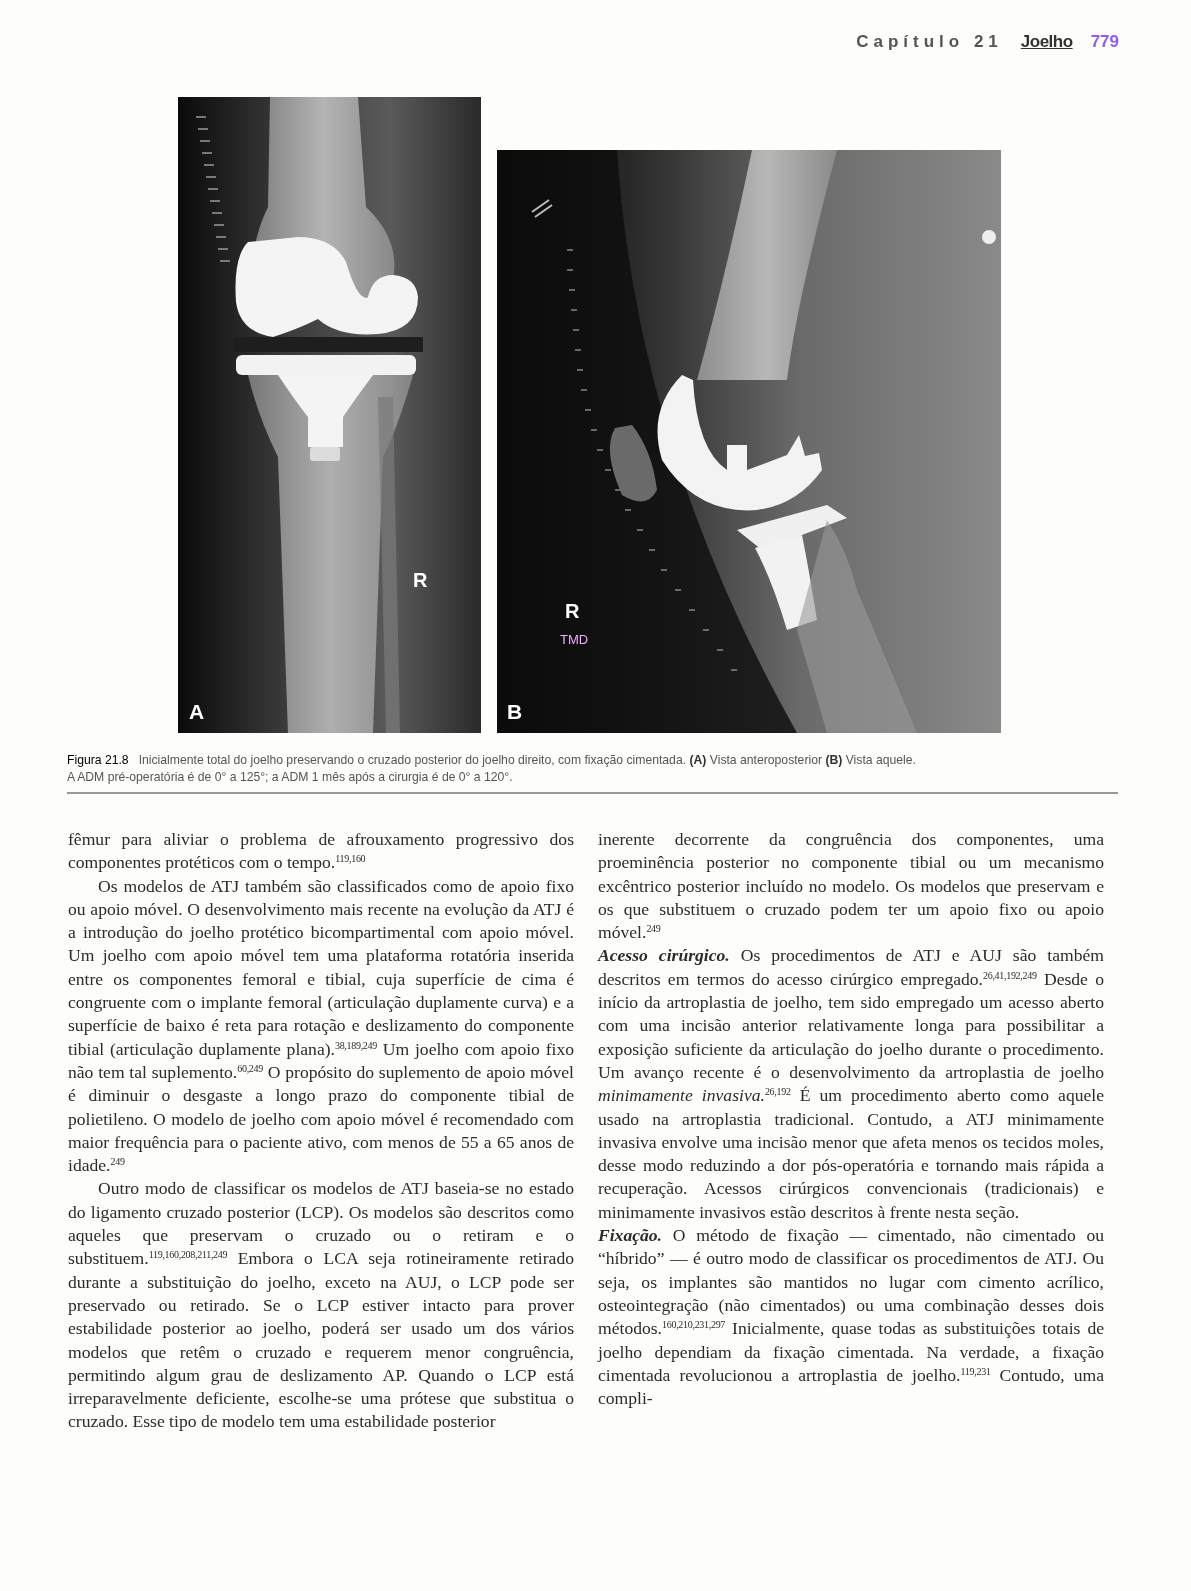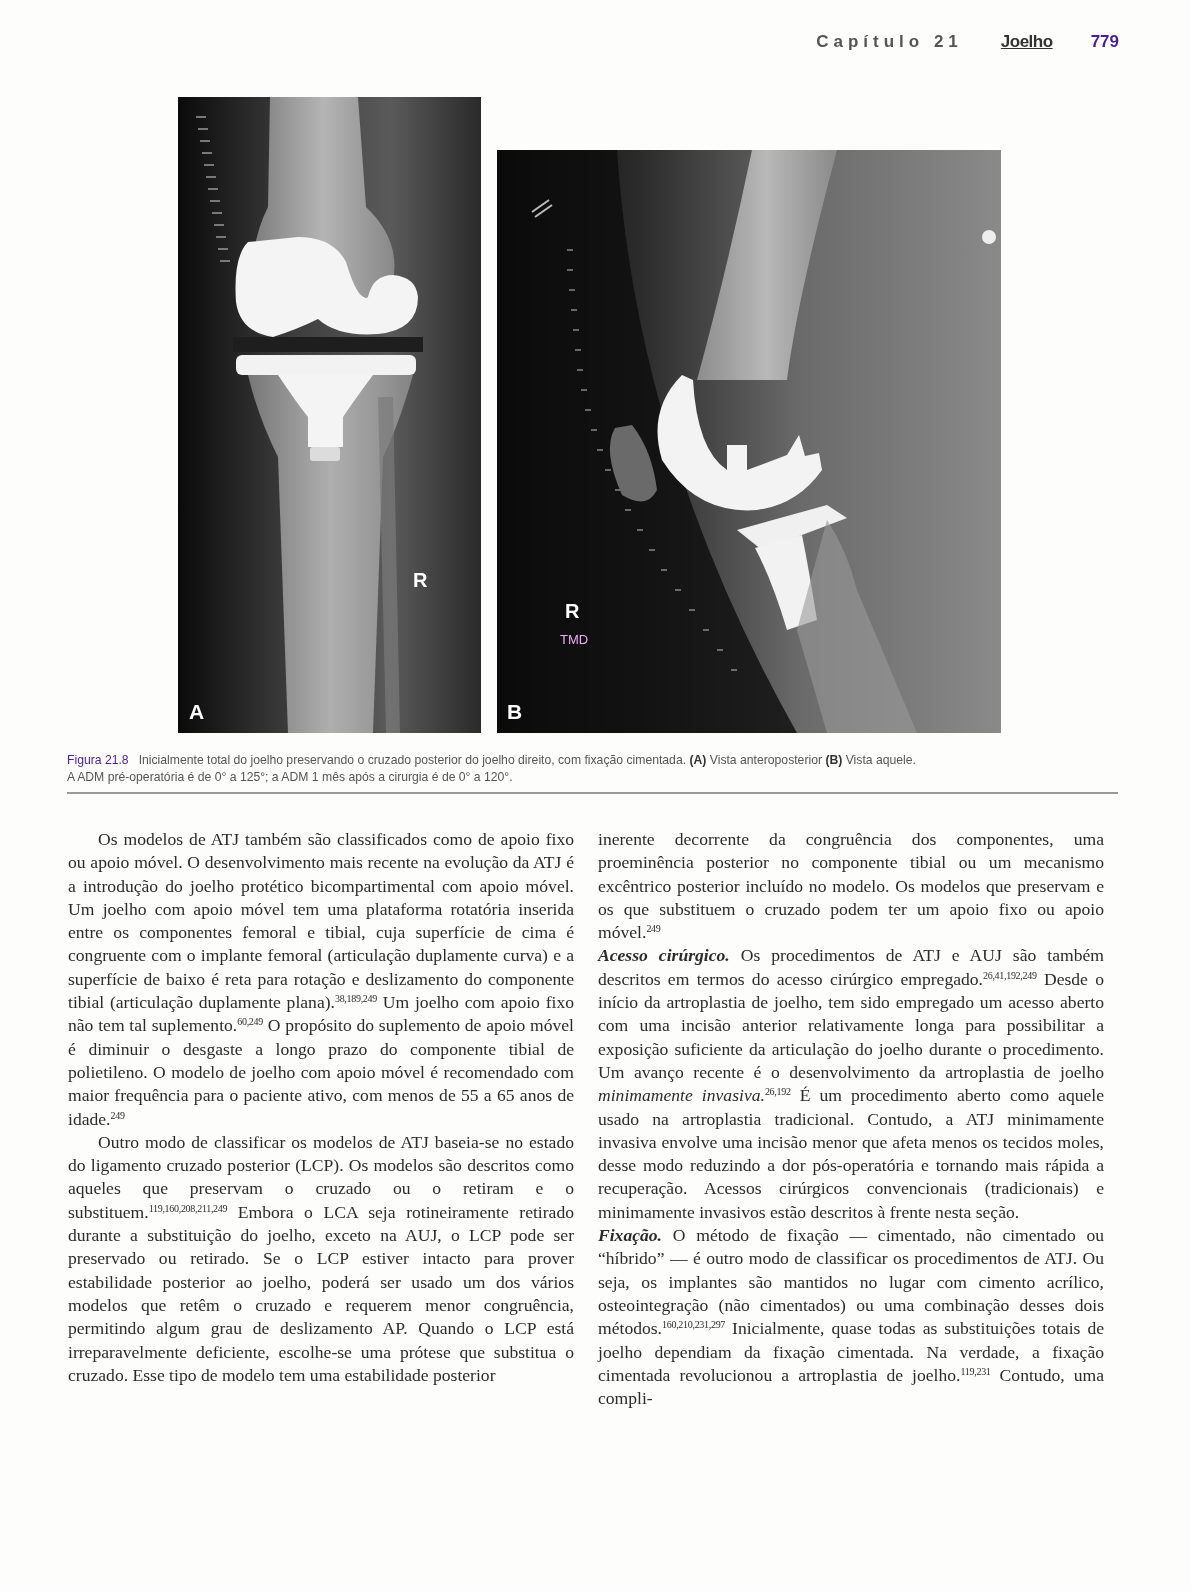--- a/index.html
+++ b/index.html
@@ -3,25 +3,25 @@
 <meta charset="utf-8">
 <style>
   html, body { margin: 0; padding: 0; }
   body {
     width: 1191px; height: 1591px; background: #fdfdfb; position: relative; overflow: hidden;
     font-family: "Liberation Serif", "DejaVu Serif", serif; color: #2a2a2a;
   }
   .running-head {
     position: absolute; top: 32px; right: 72px;
     font-family: "Liberation Sans", "DejaVu Sans", sans-serif; font-size: 17px; color: #444;
-    display: flex; gap: 38px; align-items: baseline;
+    display: flex; gap: 18px; align-items: baseline;
   }
   .running-head .chap { letter-spacing: 5px; color: #555; font-weight: bold; }
   .running-head .sect { font-weight: bold; color: #333; letter-spacing: -0.5px; text-decoration: underline; }
-  .running-head .page { font-weight: bold; color: #4c1d95; }
+  .running-head .page { font-weight: bold; color: #8b5cf6; }
 
   .xray { position: absolute; background: #0b0b0b; overflow: hidden; }
   .xray svg { position: absolute; left: 0; top: 0; }
   .panel-a { left: 178px; top: 97px; width: 303px; height: 636px; }
   .panel-b { left: 497px; top: 150px; width: 504px; height: 583px; }
   .panel-letter {
     position: absolute; font-family: "Liberation Sans", "DejaVu Sans", sans-serif;
     font-weight: bold; color: #fff; font-size: 21px;
   }
   .marker-r {
@@ -30,21 +30,21 @@
   }
   .marker-tmd {
     position: absolute; font-family: "Liberation Sans", "DejaVu Sans", sans-serif;
     color: #f0abfc; font-size: 13px;
   }
 
   .caption {
     position: absolute; left: 67px; top: 752px; width: 1050px;
     font-family: "Liberation Sans", "DejaVu Sans", sans-serif; font-size: 12.2px; line-height: 17px; color: #555;
   }
-  .caption .fig-label { color: #4c1d95; margin-right: 10px; }
+  .caption .fig-label { color: #000000; margin-right: 10px; }
   .caption b { color: #333; }
   .rule { position: absolute; left: 67px; top: 792px; width: 1051px; height: 2px; background: #999; }
 
   .col {
     position: absolute; top: 828px; width: 506px;
     font-size: 17.6px; line-height: 23.3px; text-align: justify; color: #2b2b2b;
   }
   .col-left { left: 68px; }
   .col-right { left: 598px; }
   .col p { margin: 0; }
@@ -184,20 +184,21 @@
   <span class="fig-label">Figura 21.8</span><span>Inicialmente total do joelho preservando o cruzado posterior do joelho direito, com fixação cimentada.</span>
   <b>(A)</b>
   <span>Vista anteroposterior</span>
   <b>(B)</b>
   <span>Vista aquele.</span><br>
   <span>A ADM pré-operatória é de 0° a 125°; a ADM 1 mês após a cirurgia é de 0° a 120°.</span>
 </div>
 <div class="rule"></div>
 
 <div class="col col-left">
+  <p><span>fêmur para aliviar o problema de afrouxamento progressivo dos componentes protéticos com o tempo.</span><sup>119,160</sup></p>
   <p class="indent"><span>Os modelos de ATJ também são classificados como de apoio fixo ou apoio móvel. O desenvolvimento mais recente na evolução da ATJ é a introdução do joelho protético bicompartimental com apoio móvel. Um joelho com apoio móvel tem uma plataforma rotatória inserida entre os componentes femoral e tibial, cuja superfície de cima é congruente com o implante femoral (articulação duplamente curva) e a superfície de baixo é reta para rotação e deslizamento do componente tibial (articulação duplamente plana).</span><sup>38,189,249</sup><span> Um joelho com apoio fixo não tem tal suplemento.</span><sup>60,249</sup><span> O propósito do suplemento de apoio móvel é diminuir o desgaste a longo prazo do componente tibial de polietileno. O modelo de joelho com apoio móvel é recomendado com maior frequência para o paciente ativo, com menos de 55 a 65 anos de idade.</span><sup>249</sup></p>
   <p class="indent"><span>Outro modo de classificar os modelos de ATJ baseia-se no estado do ligamento cruzado posterior (LCP). Os modelos são descritos como aqueles que preservam o cruzado ou o retiram e o substituem.</span><sup>119,160,208,211,249</sup><span> Embora o LCA seja rotineiramente retirado durante a substituição do joelho, exceto na AUJ, o LCP pode ser preservado ou retirado. Se o LCP estiver intacto para prover estabilidade posterior ao joelho, poderá ser usado um dos vários modelos que retêm o cruzado e requerem menor congruência, permitindo algum grau de deslizamento AP. Quando o LCP está irreparavelmente deficiente, escolhe-se uma prótese que substitua o cruzado. Esse tipo de modelo tem uma estabilidade posterior</span></p>
 </div>
 
 <div class="col col-right">
   <p><span>inerente decorrente da congruência dos componentes, uma proeminência posterior no componente tibial ou um mecanismo excêntrico posterior incluído no modelo. Os modelos que preservam e os que substituem o cruzado podem ter um apoio fixo ou apoio móvel.</span><sup>249</sup></p>
   <p class="section"><span class="run-in">Acesso cirúrgico.</span><span> Os procedimentos de ATJ e AUJ são também descritos em termos do acesso cirúrgico empregado.</span><sup>26,41,192,249</sup><span> Desde o início da artroplastia de joelho, tem sido empregado um acesso aberto com uma incisão anterior relativamente longa para possibilitar a exposição suficiente da articulação do joelho durante o procedimento. Um avanço recente é o desenvolvimento da artroplastia de joelho </span><em>minimamente invasiva.</em><sup>26,192</sup><span> É um procedimento aberto como aquele usado na artroplastia tradicional. Contudo, a ATJ minimamente invasiva envolve uma incisão menor que afeta menos os tecidos moles, desse modo reduzindo a dor pós-operatória e tornando mais rápida a recuperação. Acessos cirúrgicos convencionais (tradicionais) e minimamente invasivos estão descritos à frente nesta seção.</span></p>
   <p class="section"><span class="run-in">Fixação.</span><span> O método de fixação — cimentado, não cimentado ou “híbrido” — é outro modo de classificar os procedimentos de ATJ. Ou seja, os implantes são mantidos no lugar com cimento acrílico, osteointegração (não cimentados) ou uma combinação desses dois métodos.</span><sup>160,210,231,297</sup><span> Inicialmente, quase todas as substituições totais de joelho dependiam da fixação cimentada. Na verdade, a fixação cimentada revolucionou a artroplastia de joelho.</span><sup>119,231</sup><span> Contudo, uma compli-</span></p>
 </div>
 

